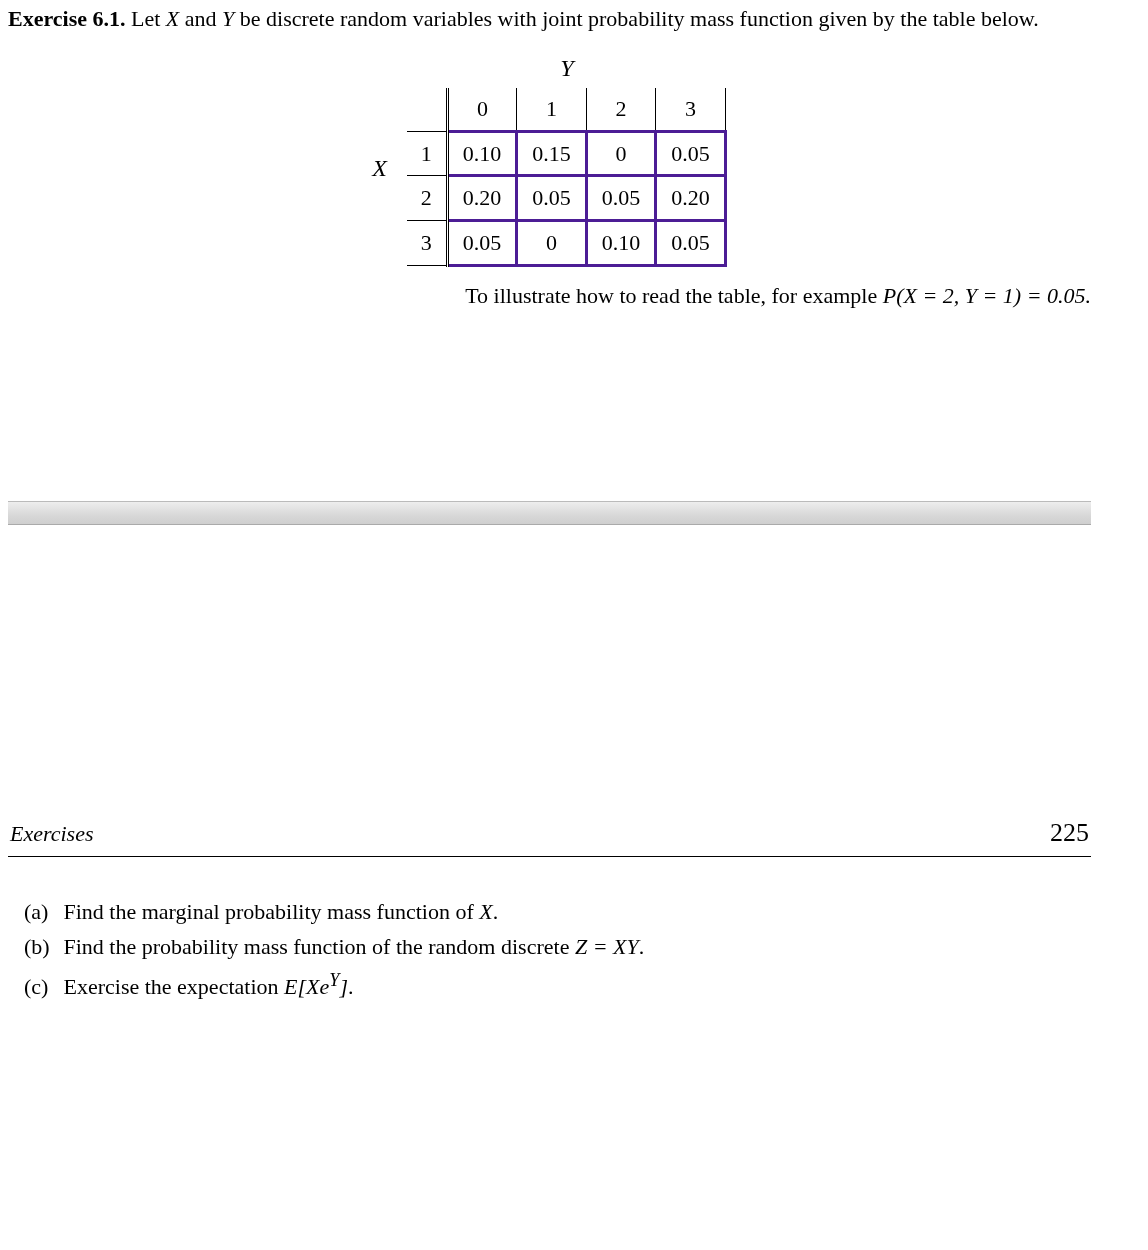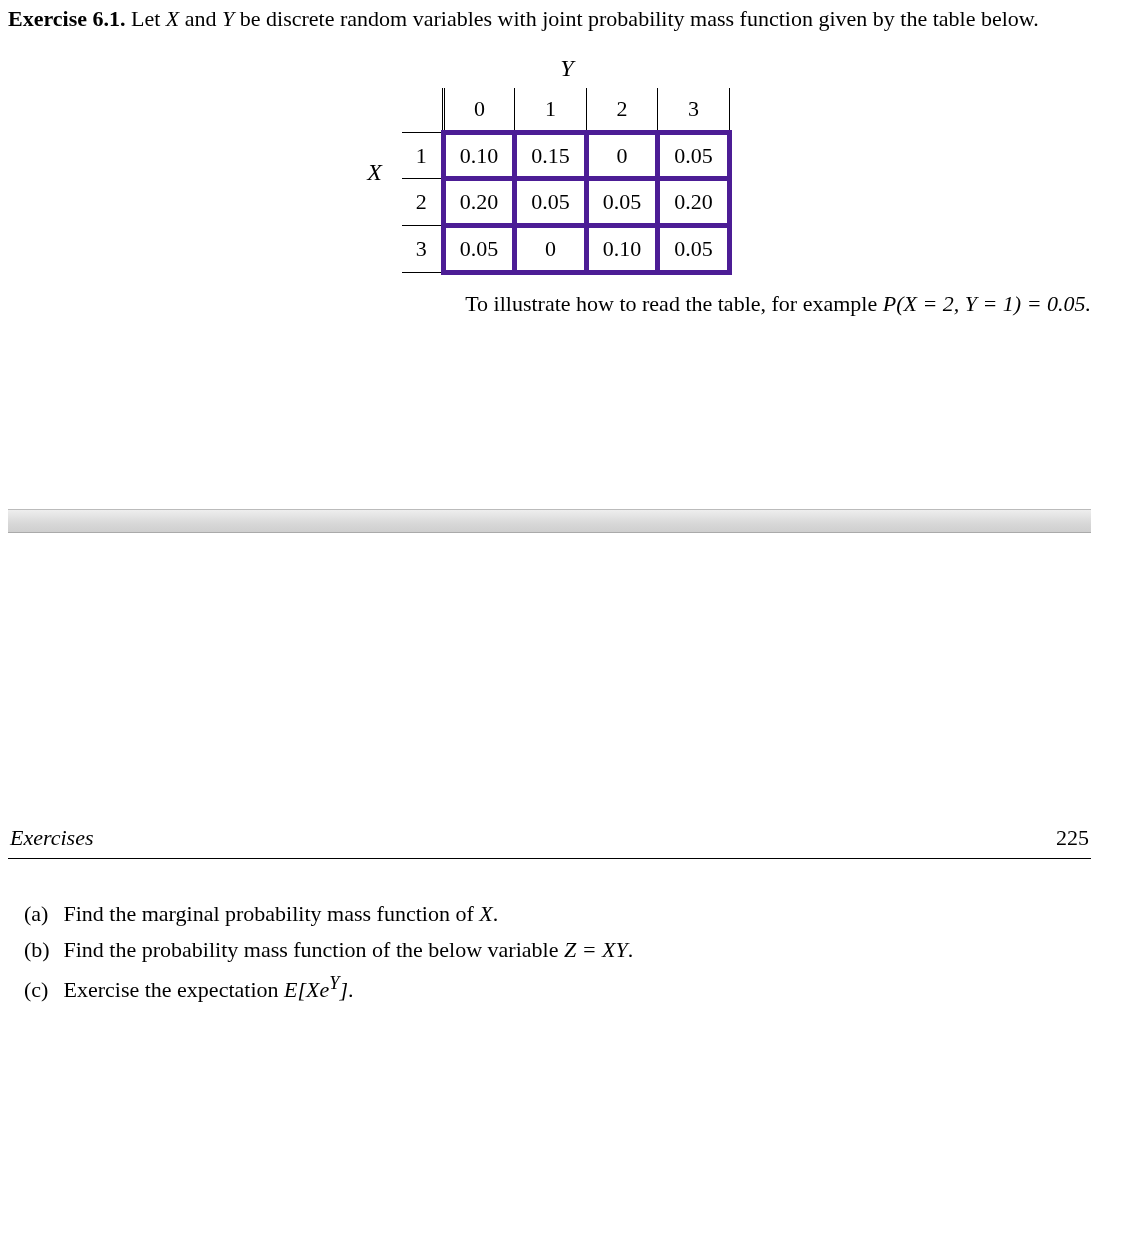--- a/index.html
+++ b/index.html
@@ -52,21 +52,21 @@
       text-align: center;
     }
     
     table.pmf tr.colhead td {
       border-bottom: 1.5px solid #000;
     }
     table.pmf td.rowhead {
       border-right: 3px double #000;
     }
     table.pmf td.cell {
-      border: 5px solid #4c1d95;
+      border: 3px solid #4c1d95;
     }
     table.pmf tr.datarow td.rowhead {
       border-top: 1px solid #000;
       border-bottom: 1px solid #000;
     }
     table.pmf tr.colhead td.rowhead {
       border-bottom: 1.5px solid #000;
       border-right: 3px double #000;
     }
     table.pmf tr.colhead td.yval {
@@ -97,21 +97,21 @@
       align-items: baseline;
       border-bottom: 1.5px solid #000;
       padding: 0 2px 6px 2px;
       margin-bottom: 40px;
       text-align: right;
     }
     .footer-left {
       font-style: italic;
     }
     .footer-right {
-      font-size: 22px;
+      font-size: 26px;
     }
     .parts {
       padding-left: 0;
       margin: 16px;
     }
     .part {
       margin: 6px 0;
     }
     .part-label {
       display: inline-block;
@@ -183,21 +183,21 @@
     <span class="footer-right">225</span>
   </div>
 
   <div class="parts">
     <div class="part">
       <span class="part-label">(a)</span>
       <span>Find the marginal probability mass function of </span><span class="var">X</span><span>.</span>
     </div>
     <div class="part">
       <span class="part-label">(b)</span>
-      <span>Find the probability mass function of the below variable </span><span class="var">Z = XY</span><span>.</span>
+      <span>Find the probability mass function of the random discrete </span><span class="var">Z = XY</span><span>.</span>
     </div>
     <div class="part">
       <span class="part-label">(c)</span>
       <span>Exercise the expectation </span><span class="var">E[Xe</span><sup class="math-sup">Y</sup><span class="var">]</span><span>.</span>
     </div>
   </div>
 
 </div>
 
 </body></html>

